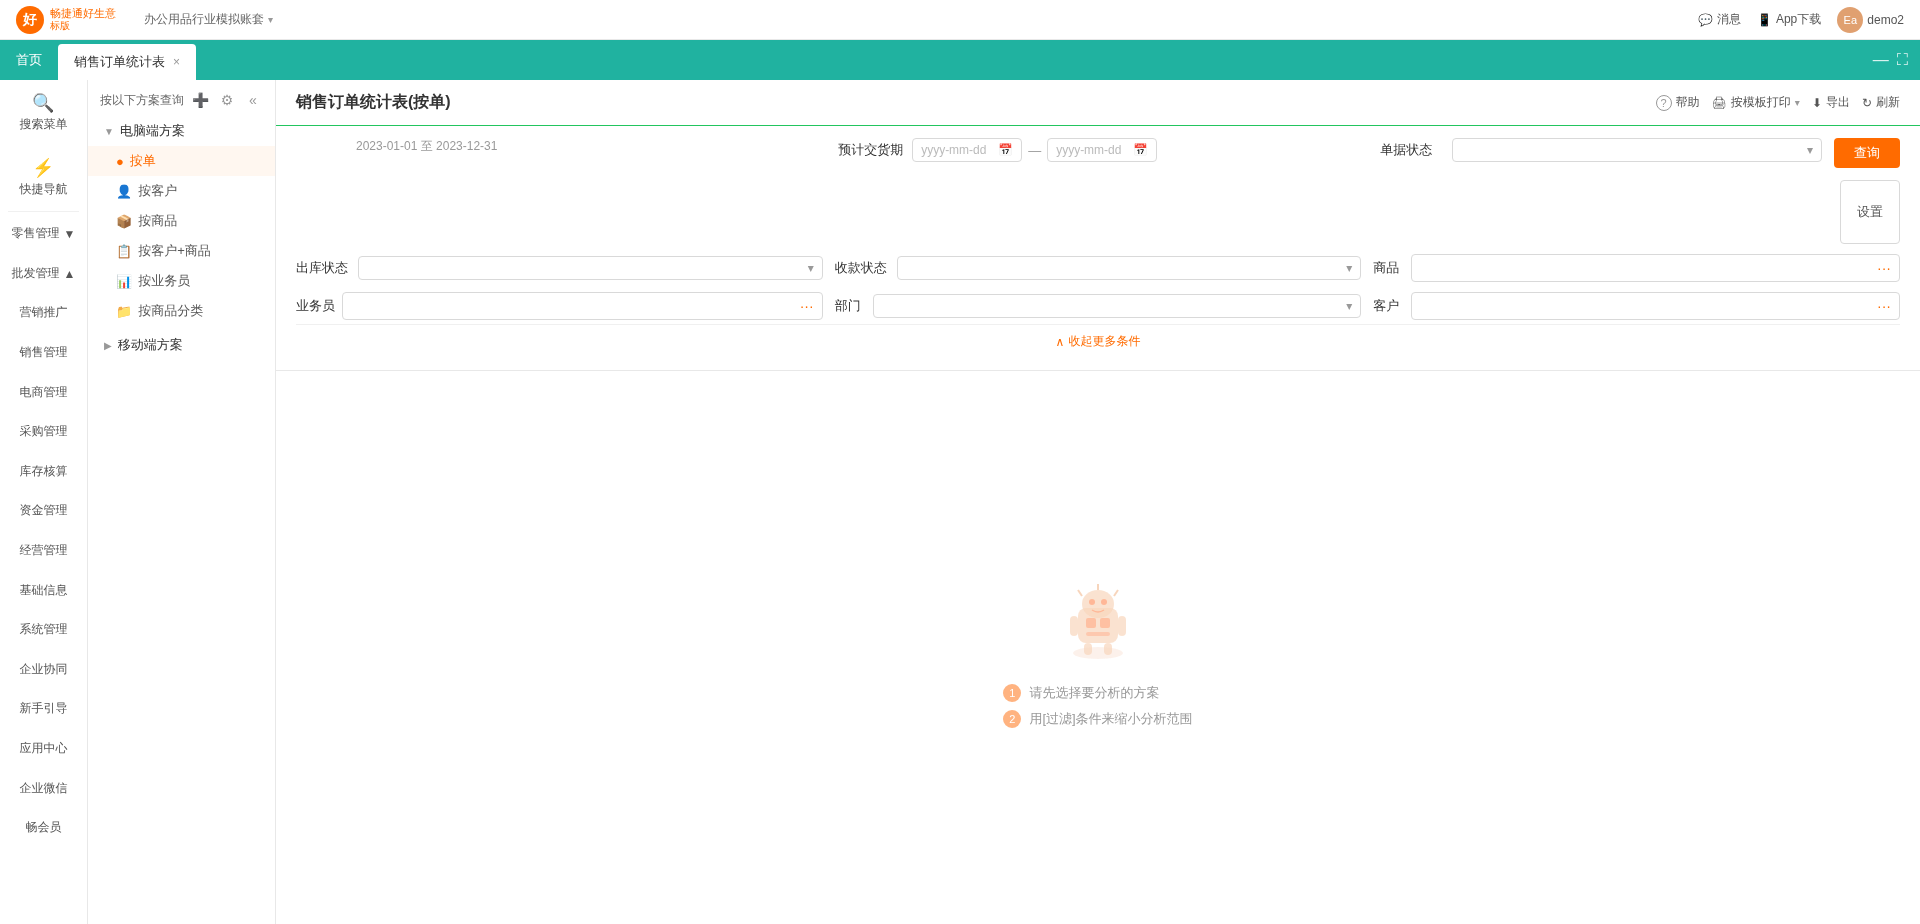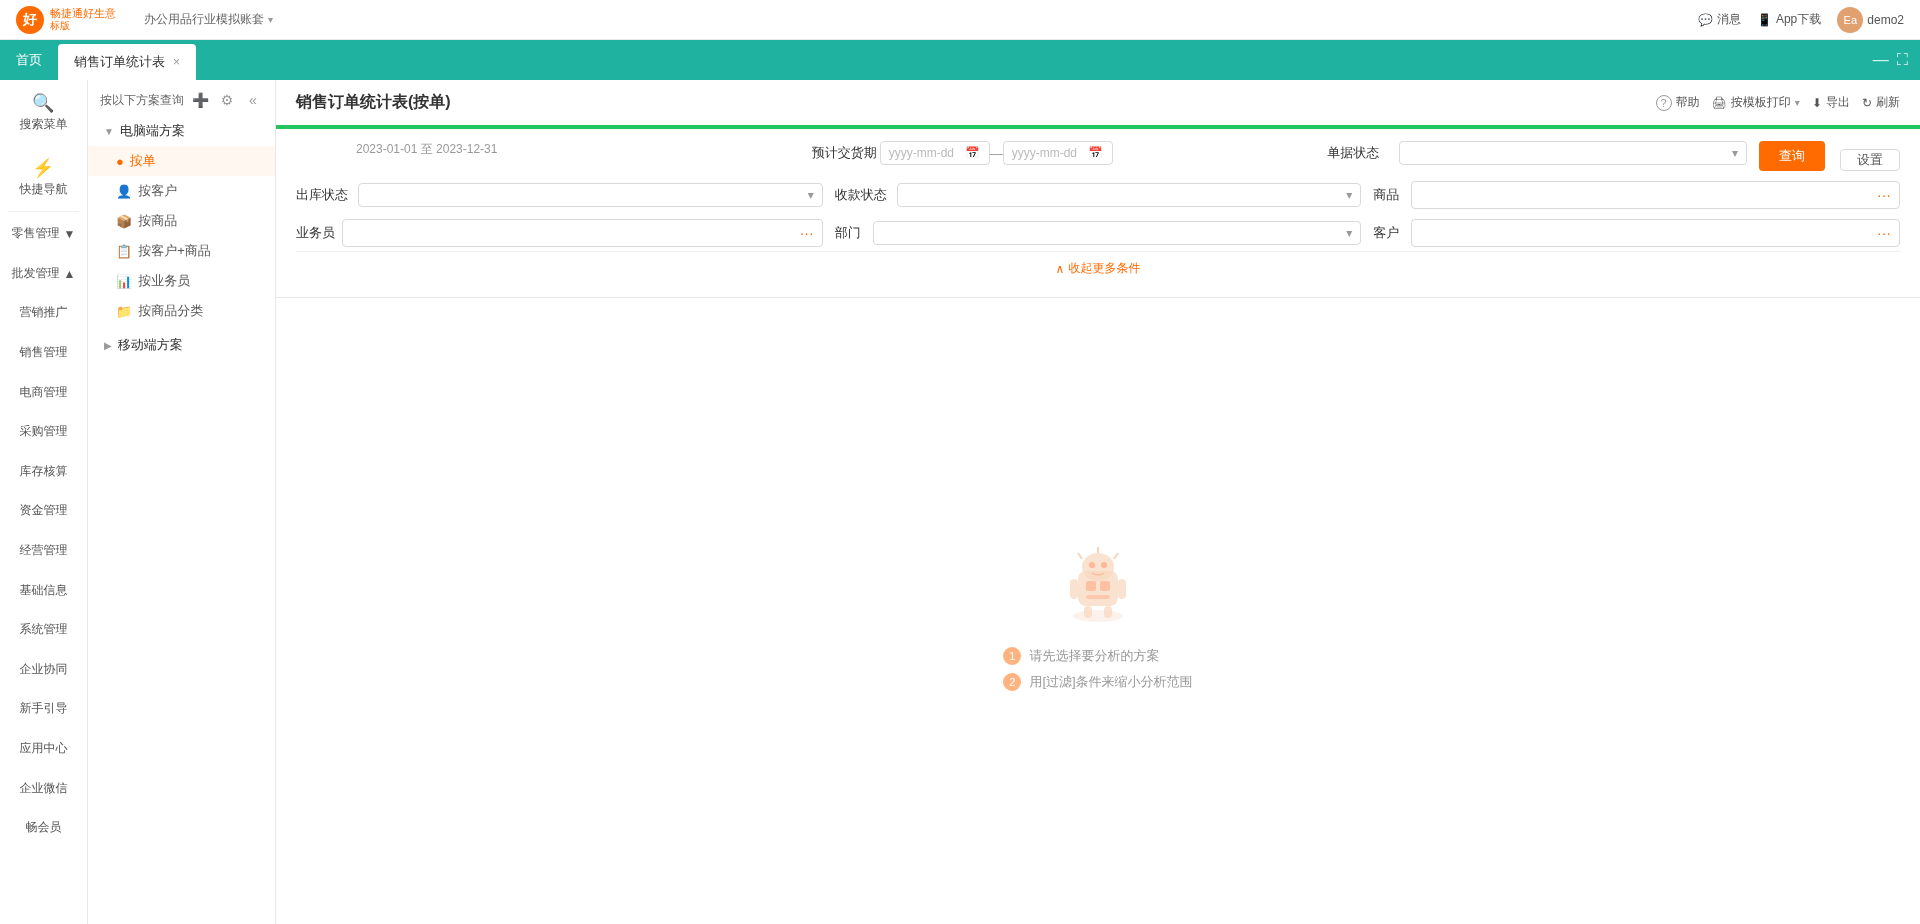--- a/index.html
+++ b/index.html
@@ -50,43 +50,43 @@
 
     .tree-item { padding: 6px 12px 6px 16px; display: flex; align-items: center; gap: 6px; cursor: pointer; font-size: 13px; color: #333; }
     .tree-item .tree-arrow { color: #999; font-size: 10px; }
     .tree-sub-item { padding: 6px 12px 6px 28px; display: flex; align-items: center; gap: 6px; cursor: pointer; font-size: 13px; color: #555; }
     .tree-sub-item .sub-icon { font-size: 13px; color: #aaa; }
 
     
     .main-content { flex: 1; display: flex; flex-direction: column; overflow: hidden; background: #f5f6fa; }
 
     
-    .page-header { background: #fff; padding: 12px 20px 0; display: flex; align-items: center; justify-content: space-between; border-bottom: 4px solid #22c55e; }
+    .page-header { background: #fff; padding: 12px 20px 0; display: flex; align-items: center; justify-content: space-between; border-bottom: 1px solid #22c55e; }
     .page-title { font-size: 16px; font-weight: 600; color: #333; padding-bottom: 12px; }
     .page-header-actions { display: flex; align-items: center; gap: 12px; padding-bottom: 12px; }
     .header-action { display: flex; align-items: center; gap: 4px; font-size: 12px; color: #555; cursor: pointer; }
 
     
     .filter-area { background: #fff; padding: 12px 20px; border-bottom: 1px solid #e8e8e8; }
     .date-shortcut { display: flex; align-items: center; gap: 4px; }
     .date-btn { padding: 2px 8px; font-size: 12px; color: #555; cursor: pointer; border-radius: 2px; }
     .date-btn.active { background: #ff6b00; color: #fff; border-radius: 10px; padding: 2px 10px; }
     .date-input { border: 1px solid #d9d9d9; border-radius: 4px; padding: 4px 8px; font-size: 12px; color: #bbb; width: 110px; display: flex; align-items: center; justify-content: space-between; cursor: pointer; background: #fff; }
     .filter-select { border: 1px solid #d9d9d9; border-radius: 4px; padding: 4px 8px; font-size: 12px; color: #bbb; min-width: 160px; display: flex; align-items: center; justify-content: space-between; cursor: pointer; background: #fff; flex: 1; }
     .filter-select .sel-arrow { color: #999; }
     .filter-input-more { border: 1px solid #d9d9d9; border-radius: 4px; padding: 4px 8px; font-size: 12px; color: #bbb; flex: 1; display: flex; align-items: center; justify-content: flex-end; cursor: pointer; background: #fff; }
     .filter-dots { color: #ff6b00; font-size: 14px; }
 
     .collapse-bar { display: flex; align-items: center; justify-content: center; padding: 8px; cursor: pointer; color: #ff6b00; font-size: 12px; gap: 4px; background: #fff; border-top: 1px solid #f0f0f0; }
 
     
     .query-btn { background: #ff6b00; color: #fff; border: none; border-radius: 4px; padding: 6px 20px; font-size: 13px; cursor: pointer; white-space: nowrap; }
-    .setting-btn { background: #fff; color: #555; border: 1px solid #d9d9d9; border-radius: 4px; padding: 1px 16px; font-size: 13px; cursor: pointer; white-space: nowrap; margin-top: 4px; }
-
-    .btn-group-right { display: flex; flex-direction: row; gap: 15px; align-items: flex-end; }
+    .setting-btn { background: #fff; color: #555; border: 1px solid #d9d9d9; border-radius: 4px; padding: 22px 16px; font-size: 13px; cursor: pointer; white-space: nowrap; margin-top: 4px; }
+
+    .btn-group-right { display: flex; flex-direction: column; gap: 8px; align-items: flex-end; }
 
     
     .empty-state { flex: 1; display: flex; flex-direction: column; align-items: center; justify-content: center; gap: 16px; background: #fff; margin: 0; }
     .empty-icon { width: 100px; height: 100px; opacity: 0.7; }
     .empty-tips { display: flex; flex-direction: column; gap: 8px; }
     .empty-tip { display: flex; align-items: center; gap: 8px; font-size: 13px; color: #999; }
     .tip-num { width: 18px; height: 18px; border-radius: 50%; background: #ffb380; color: #fff; display: flex; align-items: center; justify-content: center; font-size: 11px; flex-shrink: 0; }
   </style>
 </head>
 <body>
@@ -276,21 +276,21 @@
       <div class="filter-area">
 
         <div style="display:flex; align-items:flex-start; gap:12px; margin-bottom:10px;">
 
           <div style="display:flex; flex-direction:column; gap:4px; flex:1.2;">
             <div style="display:flex; align-items:center; gap:4px; margin-left:60px;">
               <span style="font-size:12px;color:#999;">2023-01-01 至 2023-12-31</span>
             </div>
           </div>
 
-          <div style="display:flex; align-items:center; flex:1.2;">
+          <div style="display:flex; align-items:center; gap:6px; flex:1.2;">
             <span style="white-space:nowrap;font-size:13px;color:#333;min-width:68px;">预计交货期</span>
             <div class="date-input">
               <span style="color:#bbb;font-size:12px;">yyyy-mm-dd</span>
               <span style="color:#ff6b00;">📅</span>
             </div>
             <span style="color:#999;">—</span>
             <div class="date-input">
               <span style="color:#bbb;font-size:12px;">yyyy-mm-dd</span>
               <span style="color:#ff6b00;">📅</span>
             </div>

